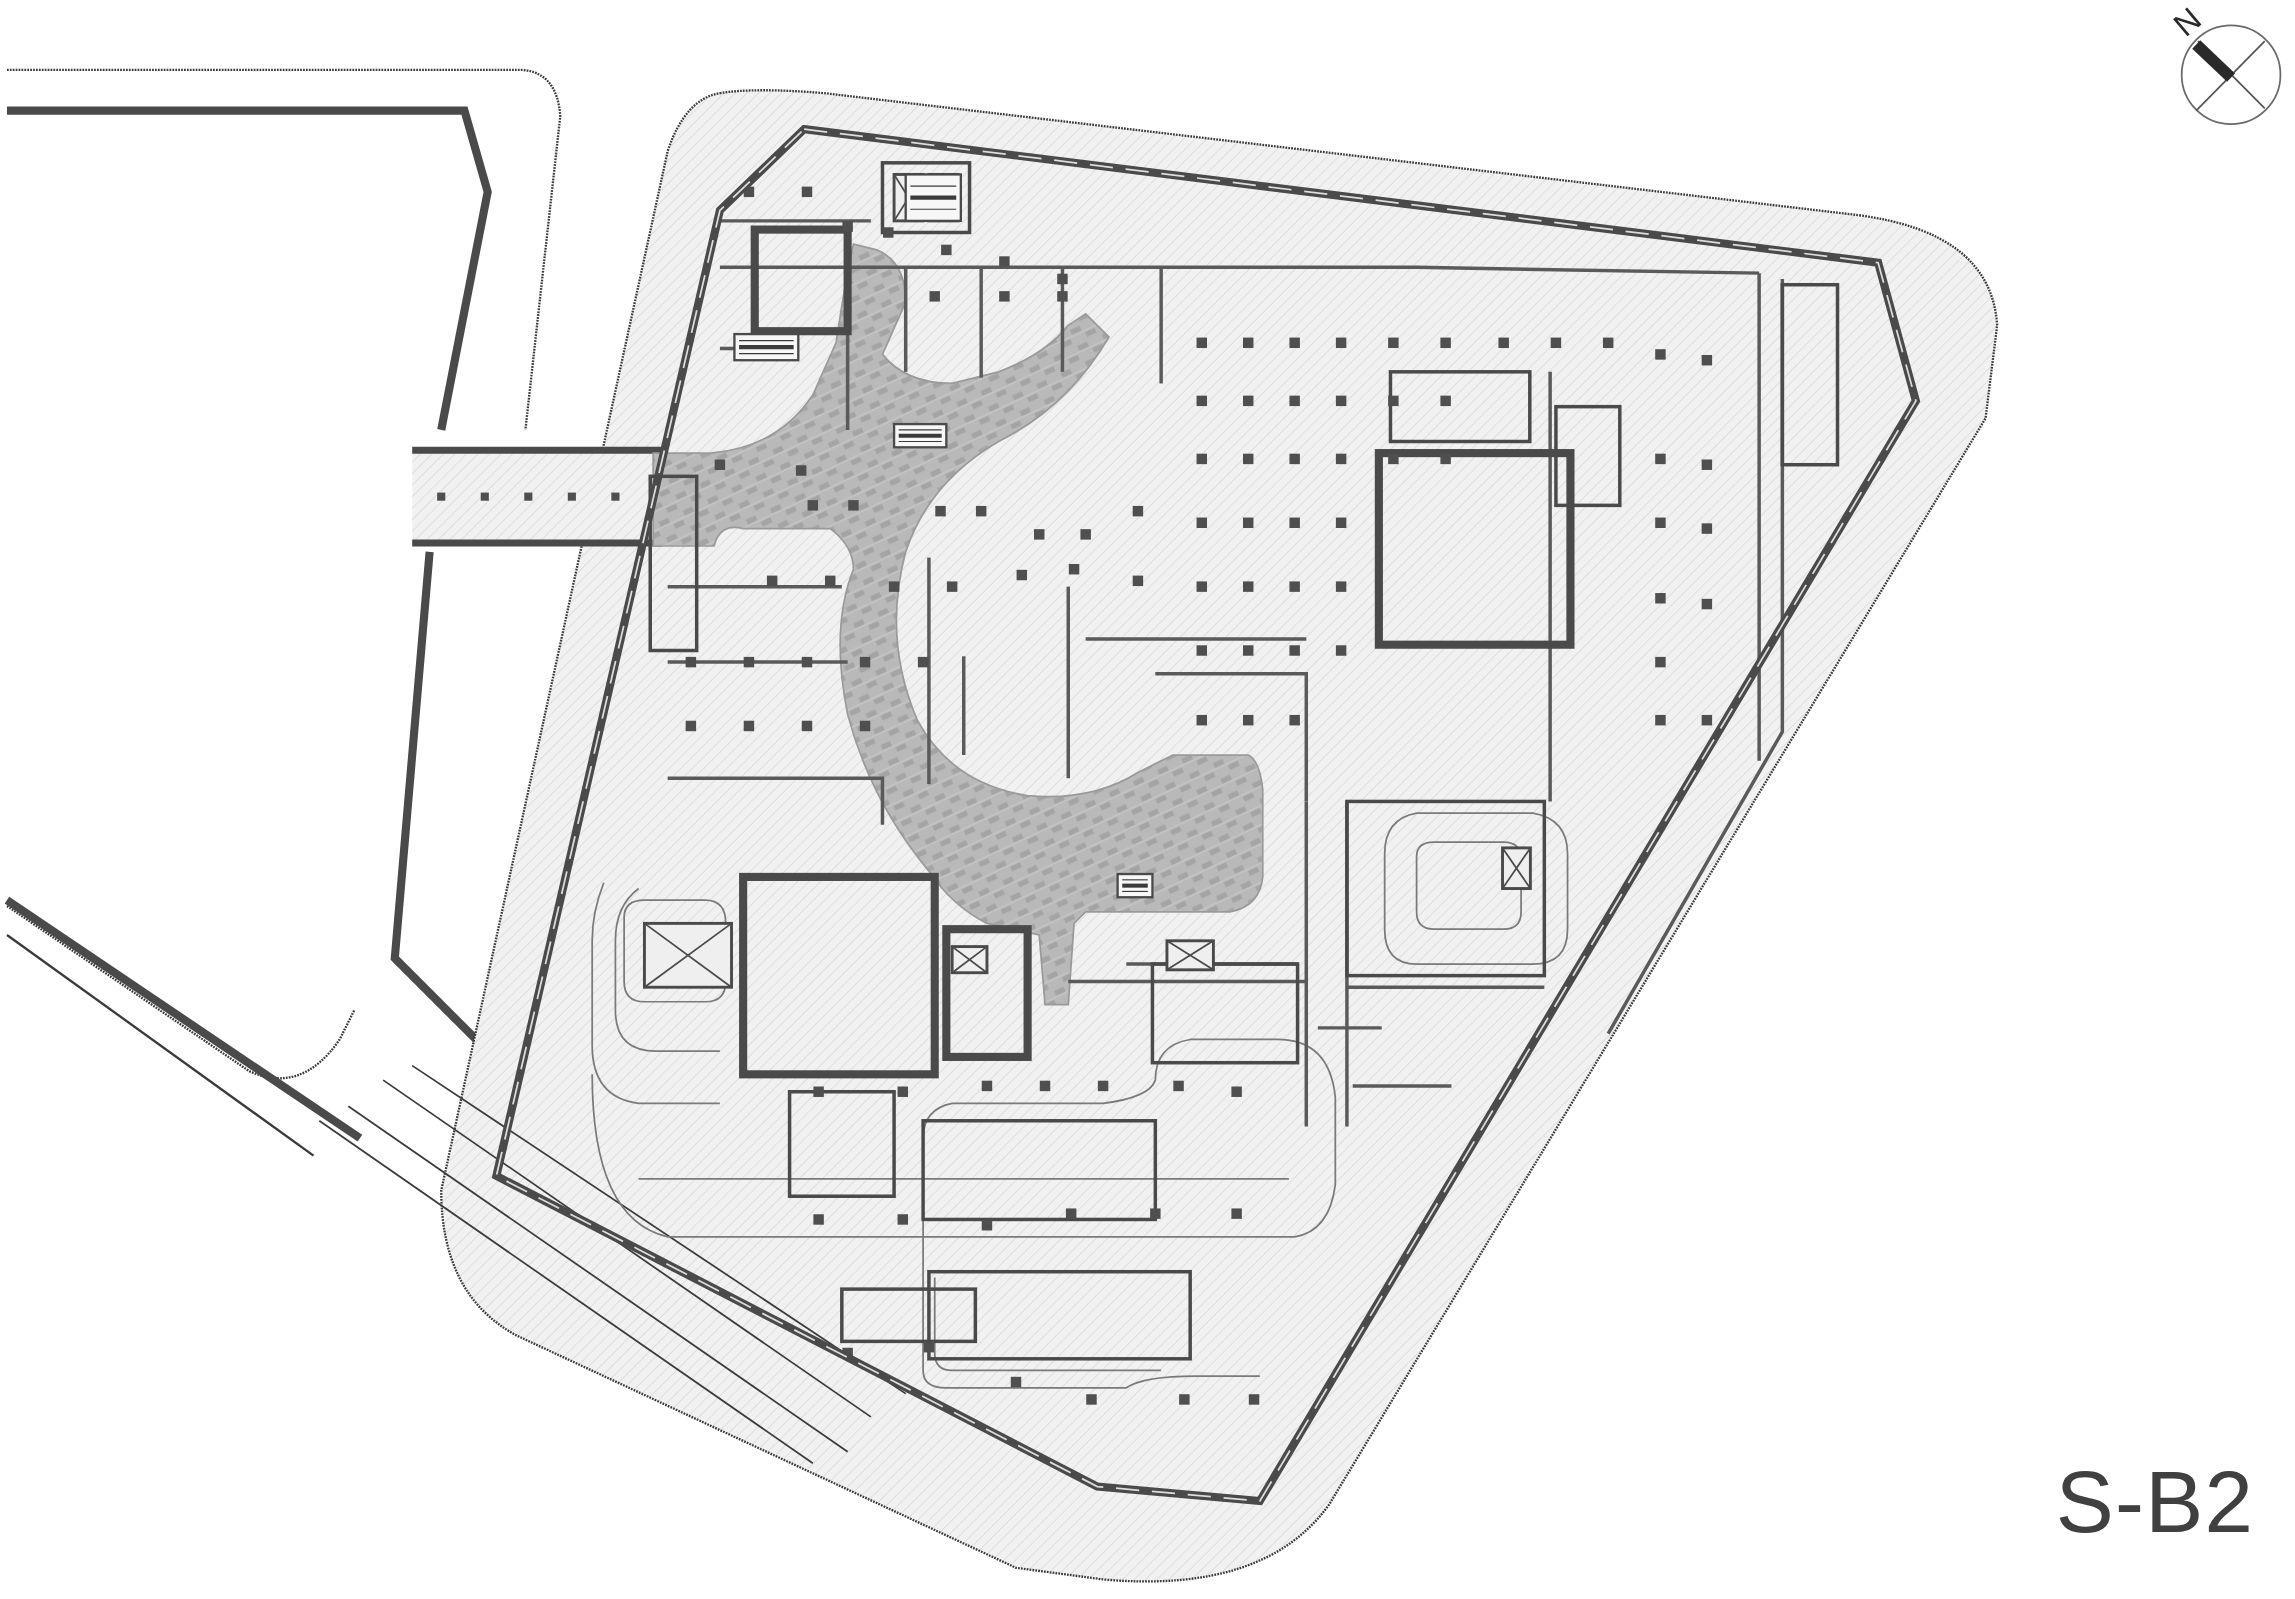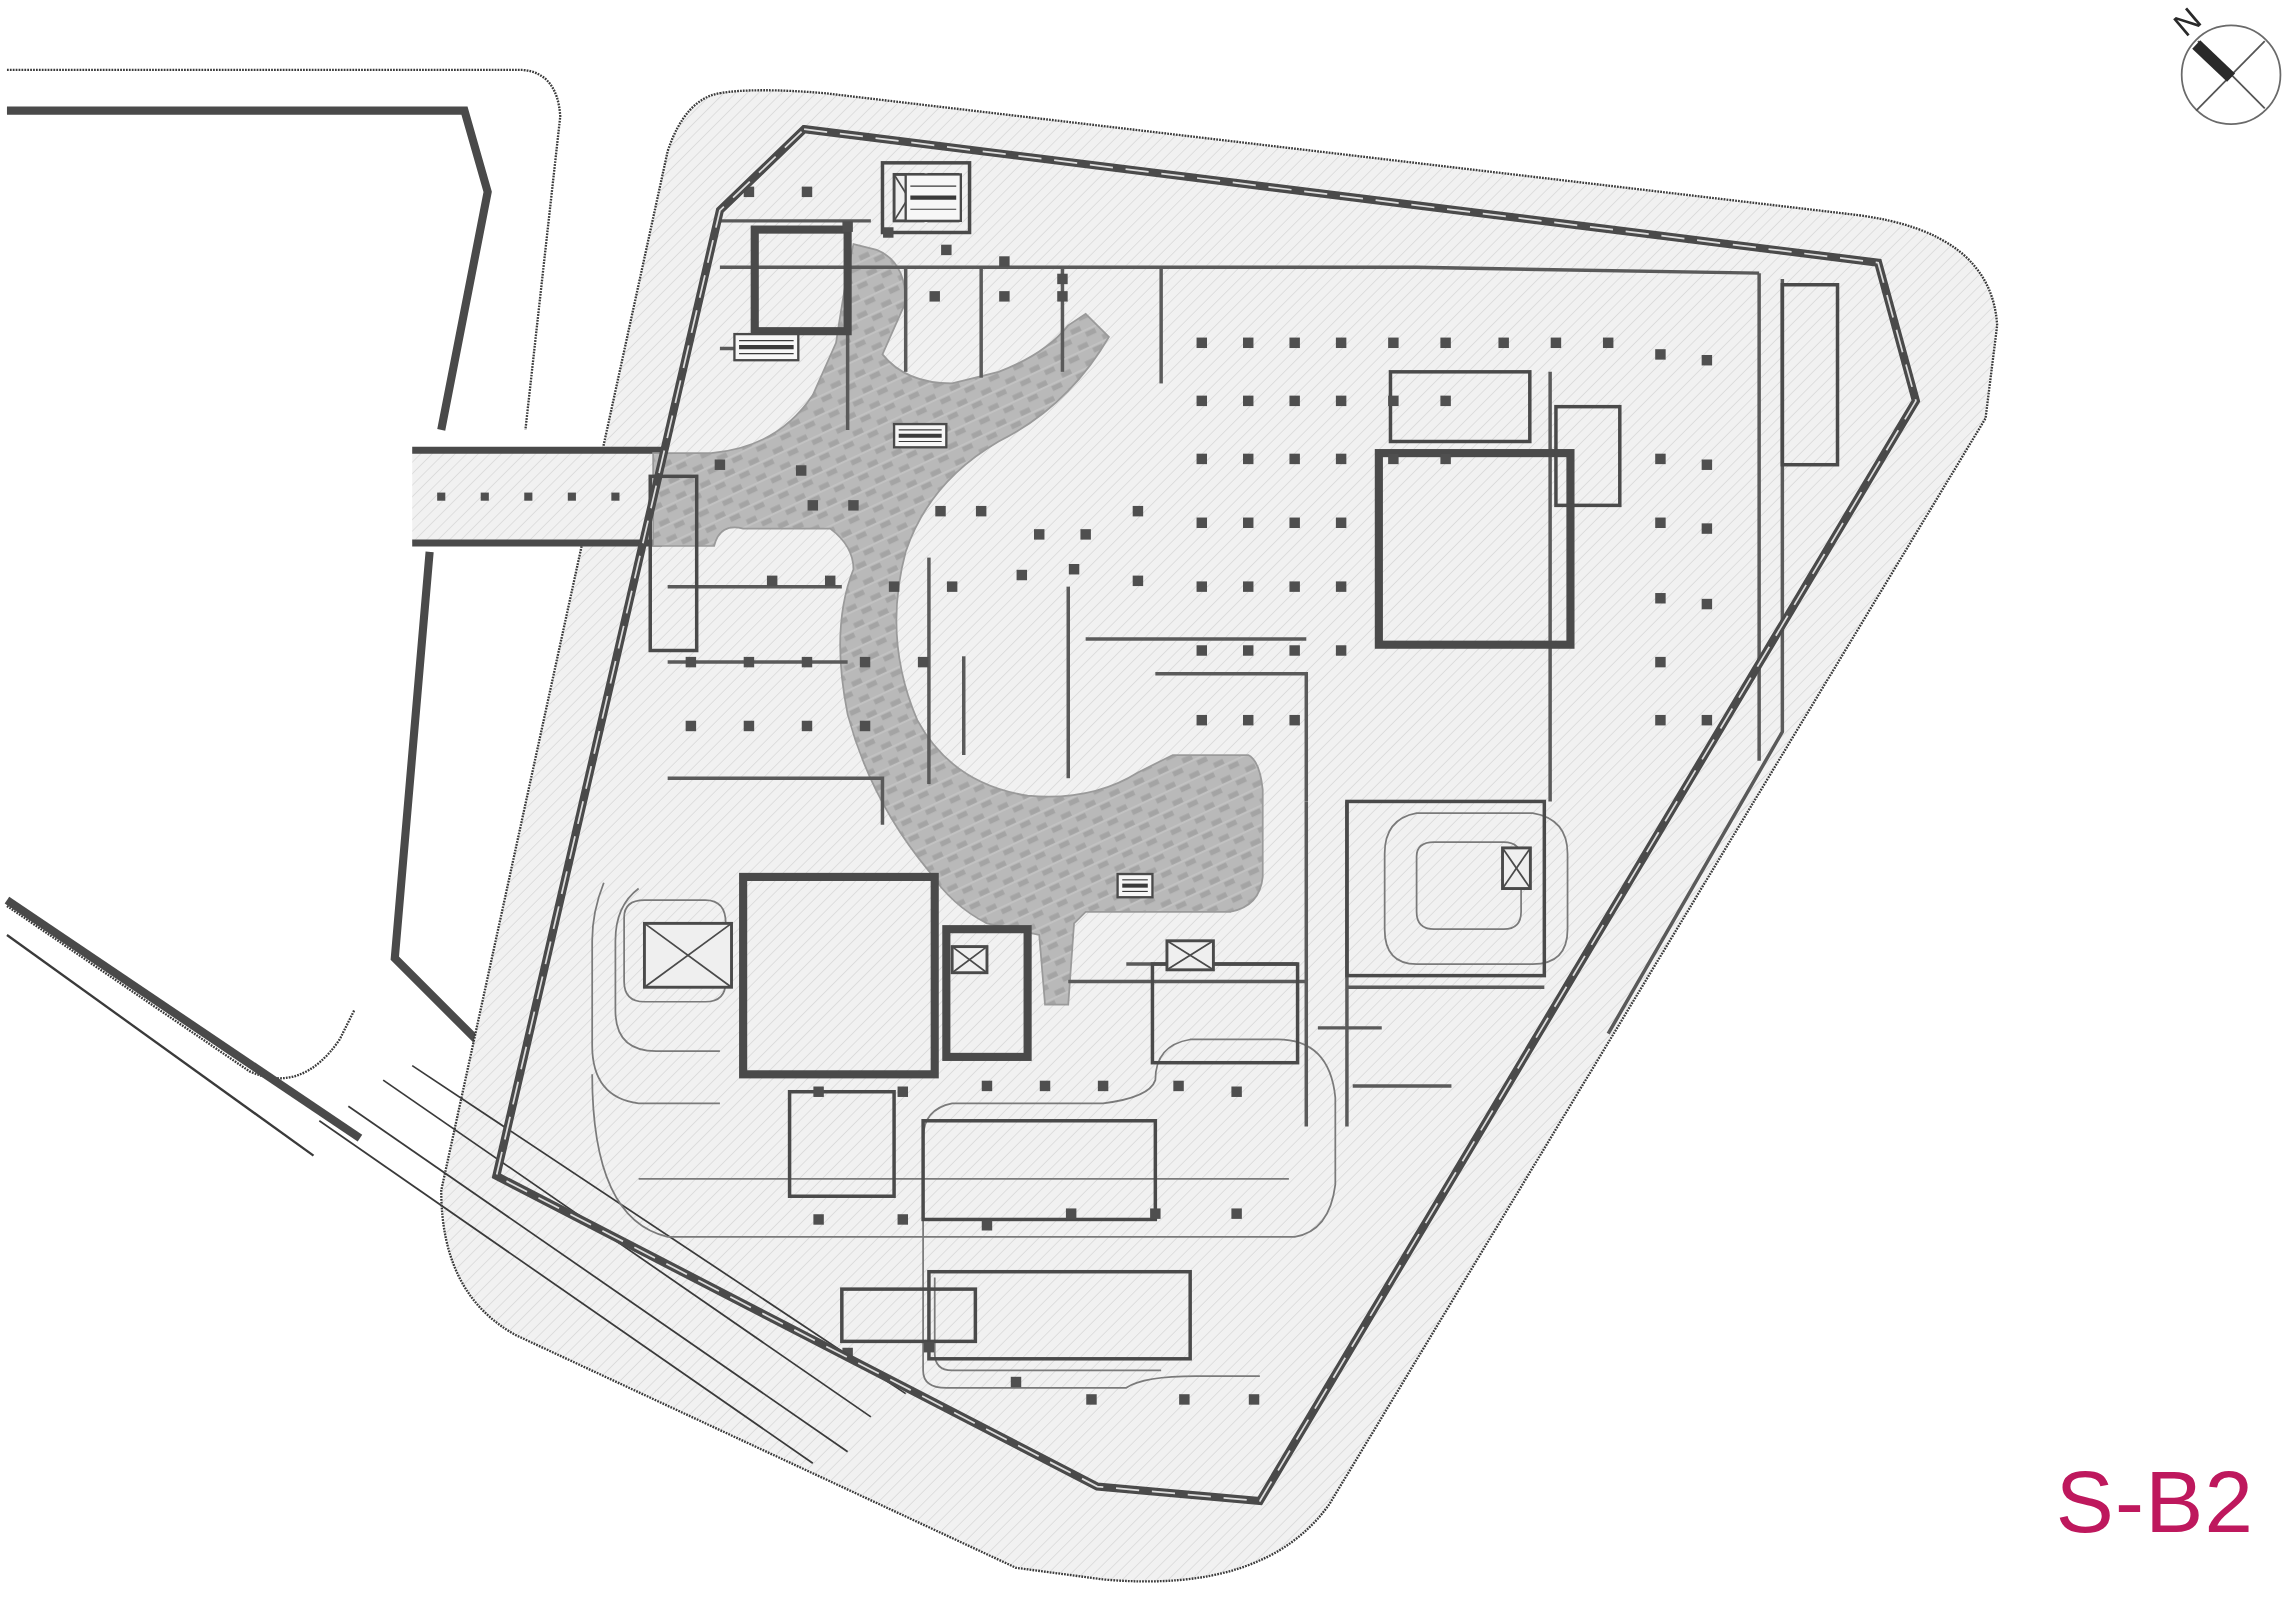--- a/index.html
+++ b/index.html
@@ -1,20 +1,20 @@
 <!DOCTYPE html>
 <html style="font-size:9.3px"><head>
 <meta charset="utf-8">
 <style>
   html, body { margin: 0; padding: 0; background: #ffffff; }
   body { width: 2295px; height: 1600px; position: relative; overflow: hidden;
          font-family: "Liberation Sans", sans-serif; }
   #plan { position: absolute; left: 0; top: 0; width: 2295px; height: 1600px; }
   .level-label { position: absolute; right: 41px; bottom: 55px; font-size: 87px;
-                 color: #be185d; font-family: "Liberation Sans", sans-serif;
+                 color: #404040; font-family: "Liberation Sans", sans-serif;
                  font-weight: 400; letter-spacing: 1.2px; line-height: 1; margin-left: 40px; }
   .north { position: absolute; left: 2166px; top: 4.6px; width: 122px; height: 122px; }
 </style>
 </head>
 <body>
 
 <svg id="plan" viewBox="0 0 3953 2755" xmlns="http://www.w3.org/2000/svg">
   <defs>
     <pattern id="hatch" width="14" height="14" patternUnits="userSpaceOnUse" patternTransform="rotate(45)">
       <rect width="14" height="14" fill="#f1f1f1"></rect>

